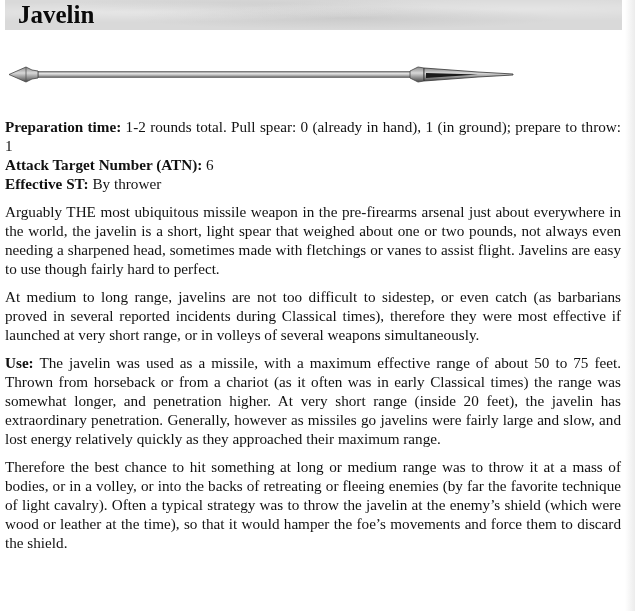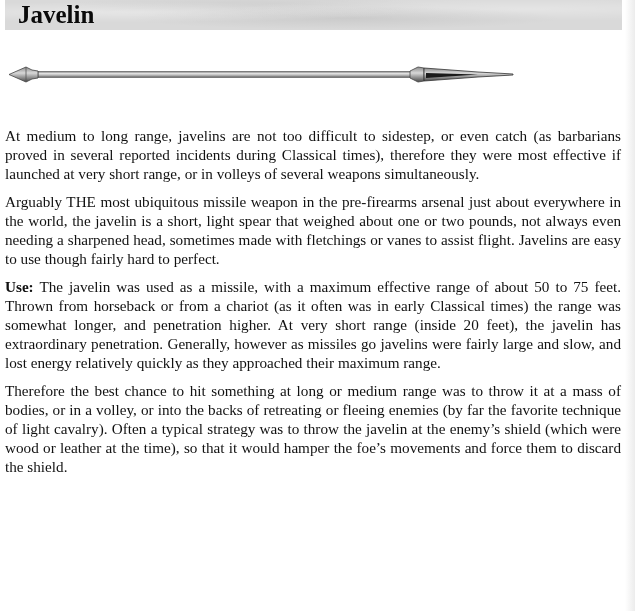--- a/index.html
+++ b/index.html
@@ -55,19 +55,22 @@
   <line x1="18" y1="7" x2="18" y2="22" stroke="#555" stroke-width="0.8"></line>
 
   <polygon points="402,11 410,7 416,8 416,21 410,22 402,18" fill="url(#metal)" stroke="#444" stroke-width="0.8"></polygon>
 
   <polygon points="416,8 470,12 505,14 505,15 470,17 416,21" fill="url(#metal)" stroke="#333" stroke-width="0.8"></polygon>
   <polygon points="418,13 470,14.5 418,18" fill="#1a1a1a"></polygon>
 </svg>
 
 <div class="content">
   <div class="stats">
+    <p><b>Preparation time:</b><span> 1-2 rounds total. Pull spear: 0 (already in hand), 1 (in ground); prepare to throw: 1</span></p>
+    <p><b>Attack Target Number (ATN):</b><span> 6</span></p>
+    <p><b>Effective ST:</b><span> By thrower</span></p>
   </div>
 
+  <p class="para">Arguably THE most ubiquitous missile weapon in the pre-firearms arsenal just about everywhere in the world, the javelin is a short, light spear that weighed about one or two pounds, not always even needing a sharpened head, sometimes made with fletchings or vanes to assist flight. Javelins are easy to use though fairly hard to perfect.</p>
   <p class="para">At medium to long range, javelins are not too difficult to sidestep, or even catch (as barbarians proved in several reported incidents during Classical times), therefore they were most effective if launched at very short range, or in volleys of several weapons simultaneously.</p>
-  <p class="para">Arguably THE most ubiquitous missile weapon in the pre-firearms arsenal just about everywhere in the world, the javelin is a short, light spear that weighed about one or two pounds, not always even needing a sharpened head, sometimes made with fletchings or vanes to assist flight. Javelins are easy to use though fairly hard to perfect.</p>
   <p class="para"><b>Use:</b><span> The javelin was used as a missile, with a maximum effective range of about 50 to 75 feet. Thrown from horseback or from a chariot (as it often was in early Classical times) the range was somewhat longer, and penetration higher. At very short range (inside 20 feet), the javelin has extraordinary penetration. Generally, however as missiles go javelins were fairly large and slow, and lost energy relatively quickly as they approached their maximum range.</span></p>
   <p class="para">Therefore the best chance to hit something at long or medium range was to throw it at a mass of bodies, or in a volley, or into the backs of retreating or fleeing enemies (by far the favorite technique of light cavalry). Often a typical strategy was to throw the javelin at the enemy’s shield (which were wood or leather at the time), so that it would hamper the foe’s movements and force them to discard the shield.</p>
 </div>
 
 </body></html>

